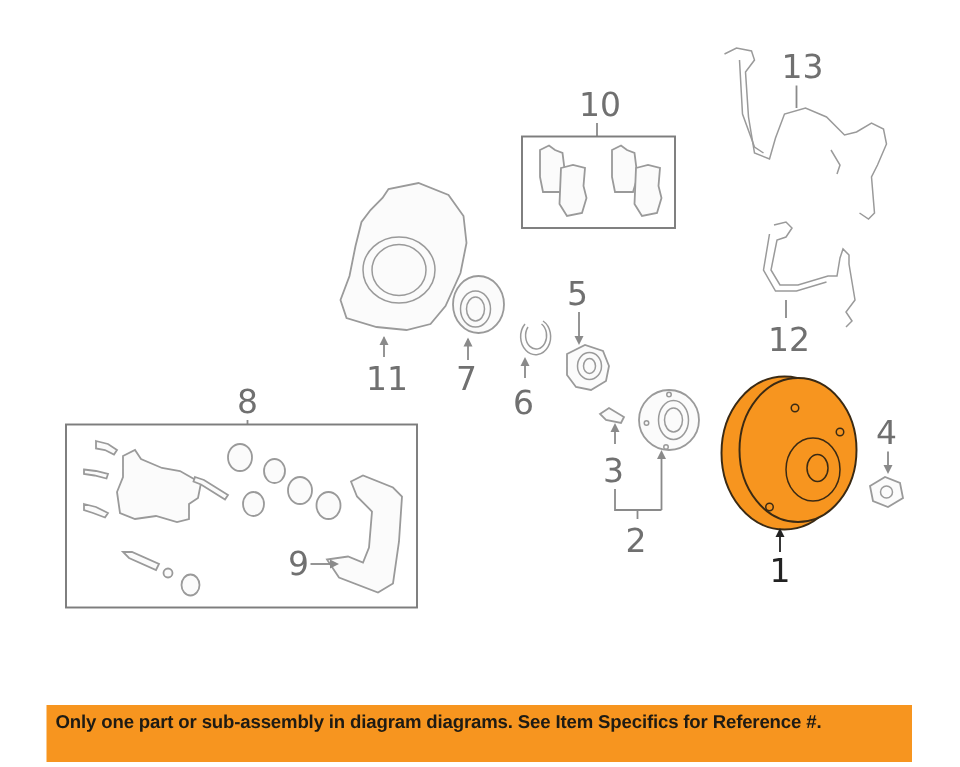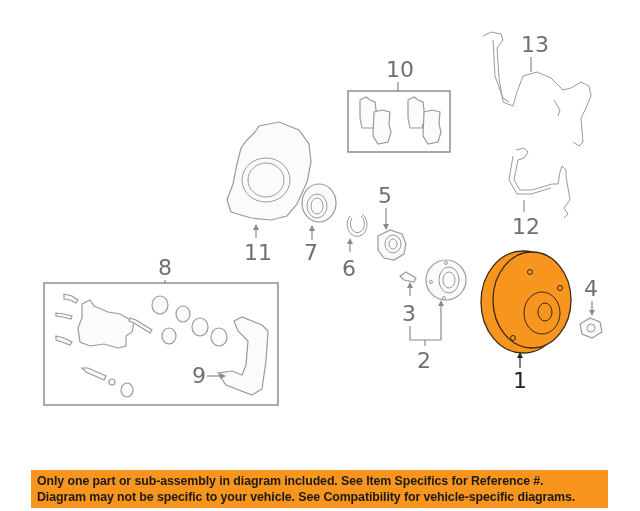--- a/index.html
+++ b/index.html
@@ -142,15 +142,14 @@
     <ellipse class="part" cx="127" cy="390" rx="6" ry="7"></ellipse>
 
     <path class="part" d="M234 321 l8 -4 l20 8 l6 6 l-2 30 l-4 28 l-10 6 l-26 -10 l-8 -12 l14 -2 l10 4 l4 -10 l2 -24 l-10 -10 z"></path>
     <text class="callout" x="192" y="383">9</text>
     <line class="ln" x1="207" y1="376" x2="222" y2="376"></line>
     <polygon points="226,376 220,373 220,379" fill="#8a8a8a"></polygon>
   </g>
 </svg>
 
 <div class="banner">
-  <div>Only one part or sub-assembly in diagram included. See Item Specifics for Reference #.</div>
-  <div>Diagram may not be specific to your vehicle. See Compatibility for vehicle-specific diagrams.</div>
+  <div>Only one part or sub-assembly in diagram diagrams. See Item Specifics for Reference #.</div>
 </div>
 
 </body></html>

